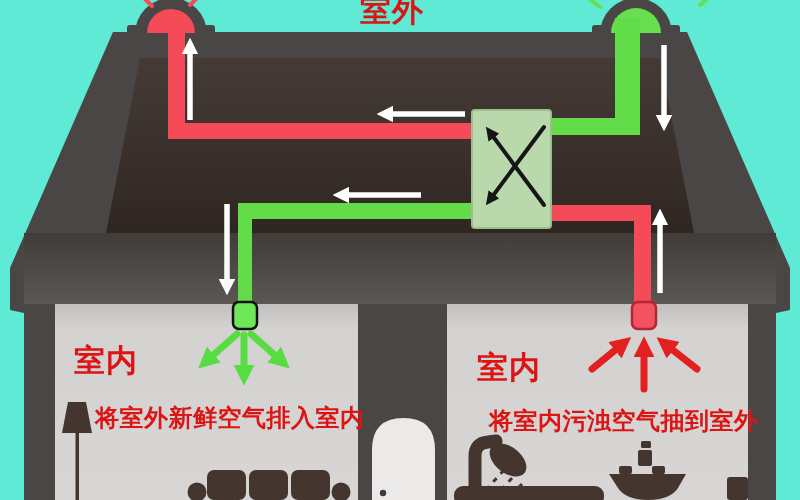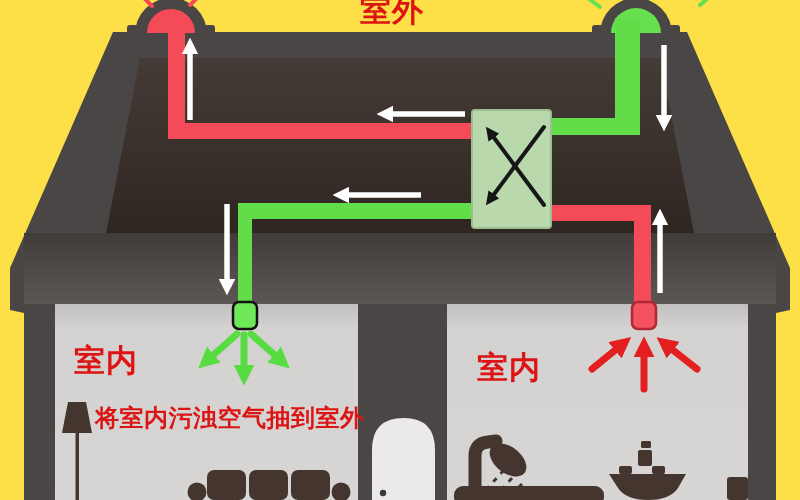--- a/index.html
+++ b/index.html
@@ -1,18 +1,18 @@
 <!DOCTYPE html>
 <html><head>
 <meta charset="utf-8">
 <style>
   html,body{margin:0;padding:0;background:#fff;}
   #stage{
     position:relative;width:800px;height:500px;overflow:hidden;
-    background:#fde047;font-family:"Liberation Sans","DejaVu Sans",sans-serif;
+    background:#5eead4;font-family:"Liberation Sans","DejaVu Sans",sans-serif;
   }
   #diagram-svg{position:absolute;left:0;top:0;}
   .lbl{position:absolute;color:#dc1414;font-weight:bold;line-height:1.15;
        white-space:nowrap;letter-spacing:1px;}
   .lbl-big{font-size:31px;}
   .lbl-cap{font-size:24px;letter-spacing:0.5px;}
 </style>
 </head>
 <body>
 
@@ -148,15 +148,16 @@
       <rect x="619" y="466" width="13" height="8" rx="2"></rect>
       <rect x="652" y="466" width="13" height="8" rx="2"></rect>
     </g>
     <rect x="727" y="477" width="21" height="23" rx="3"></rect>
   </g>
 </svg>
 
 <div class="lbl lbl-big" style="left:360px;top:-7px;">室外</div>
 <div class="lbl lbl-big" style="left:74px;top:343px;">室内</div>
 <div class="lbl lbl-big" style="left:477px;top:350px;">室内</div>
-<div class="lbl lbl-cap" style="left:95px;top:404px;">将室内污浊空气抽到室外</div>
+<div class="lbl lbl-cap" style="left:95px;top:404px;">将室外新鲜空气排入室内</div>
+<div class="lbl lbl-cap" style="left:489px;top:407px;">将室内污浊空气抽到室外</div>
 
 </div>
 
 </body></html>

